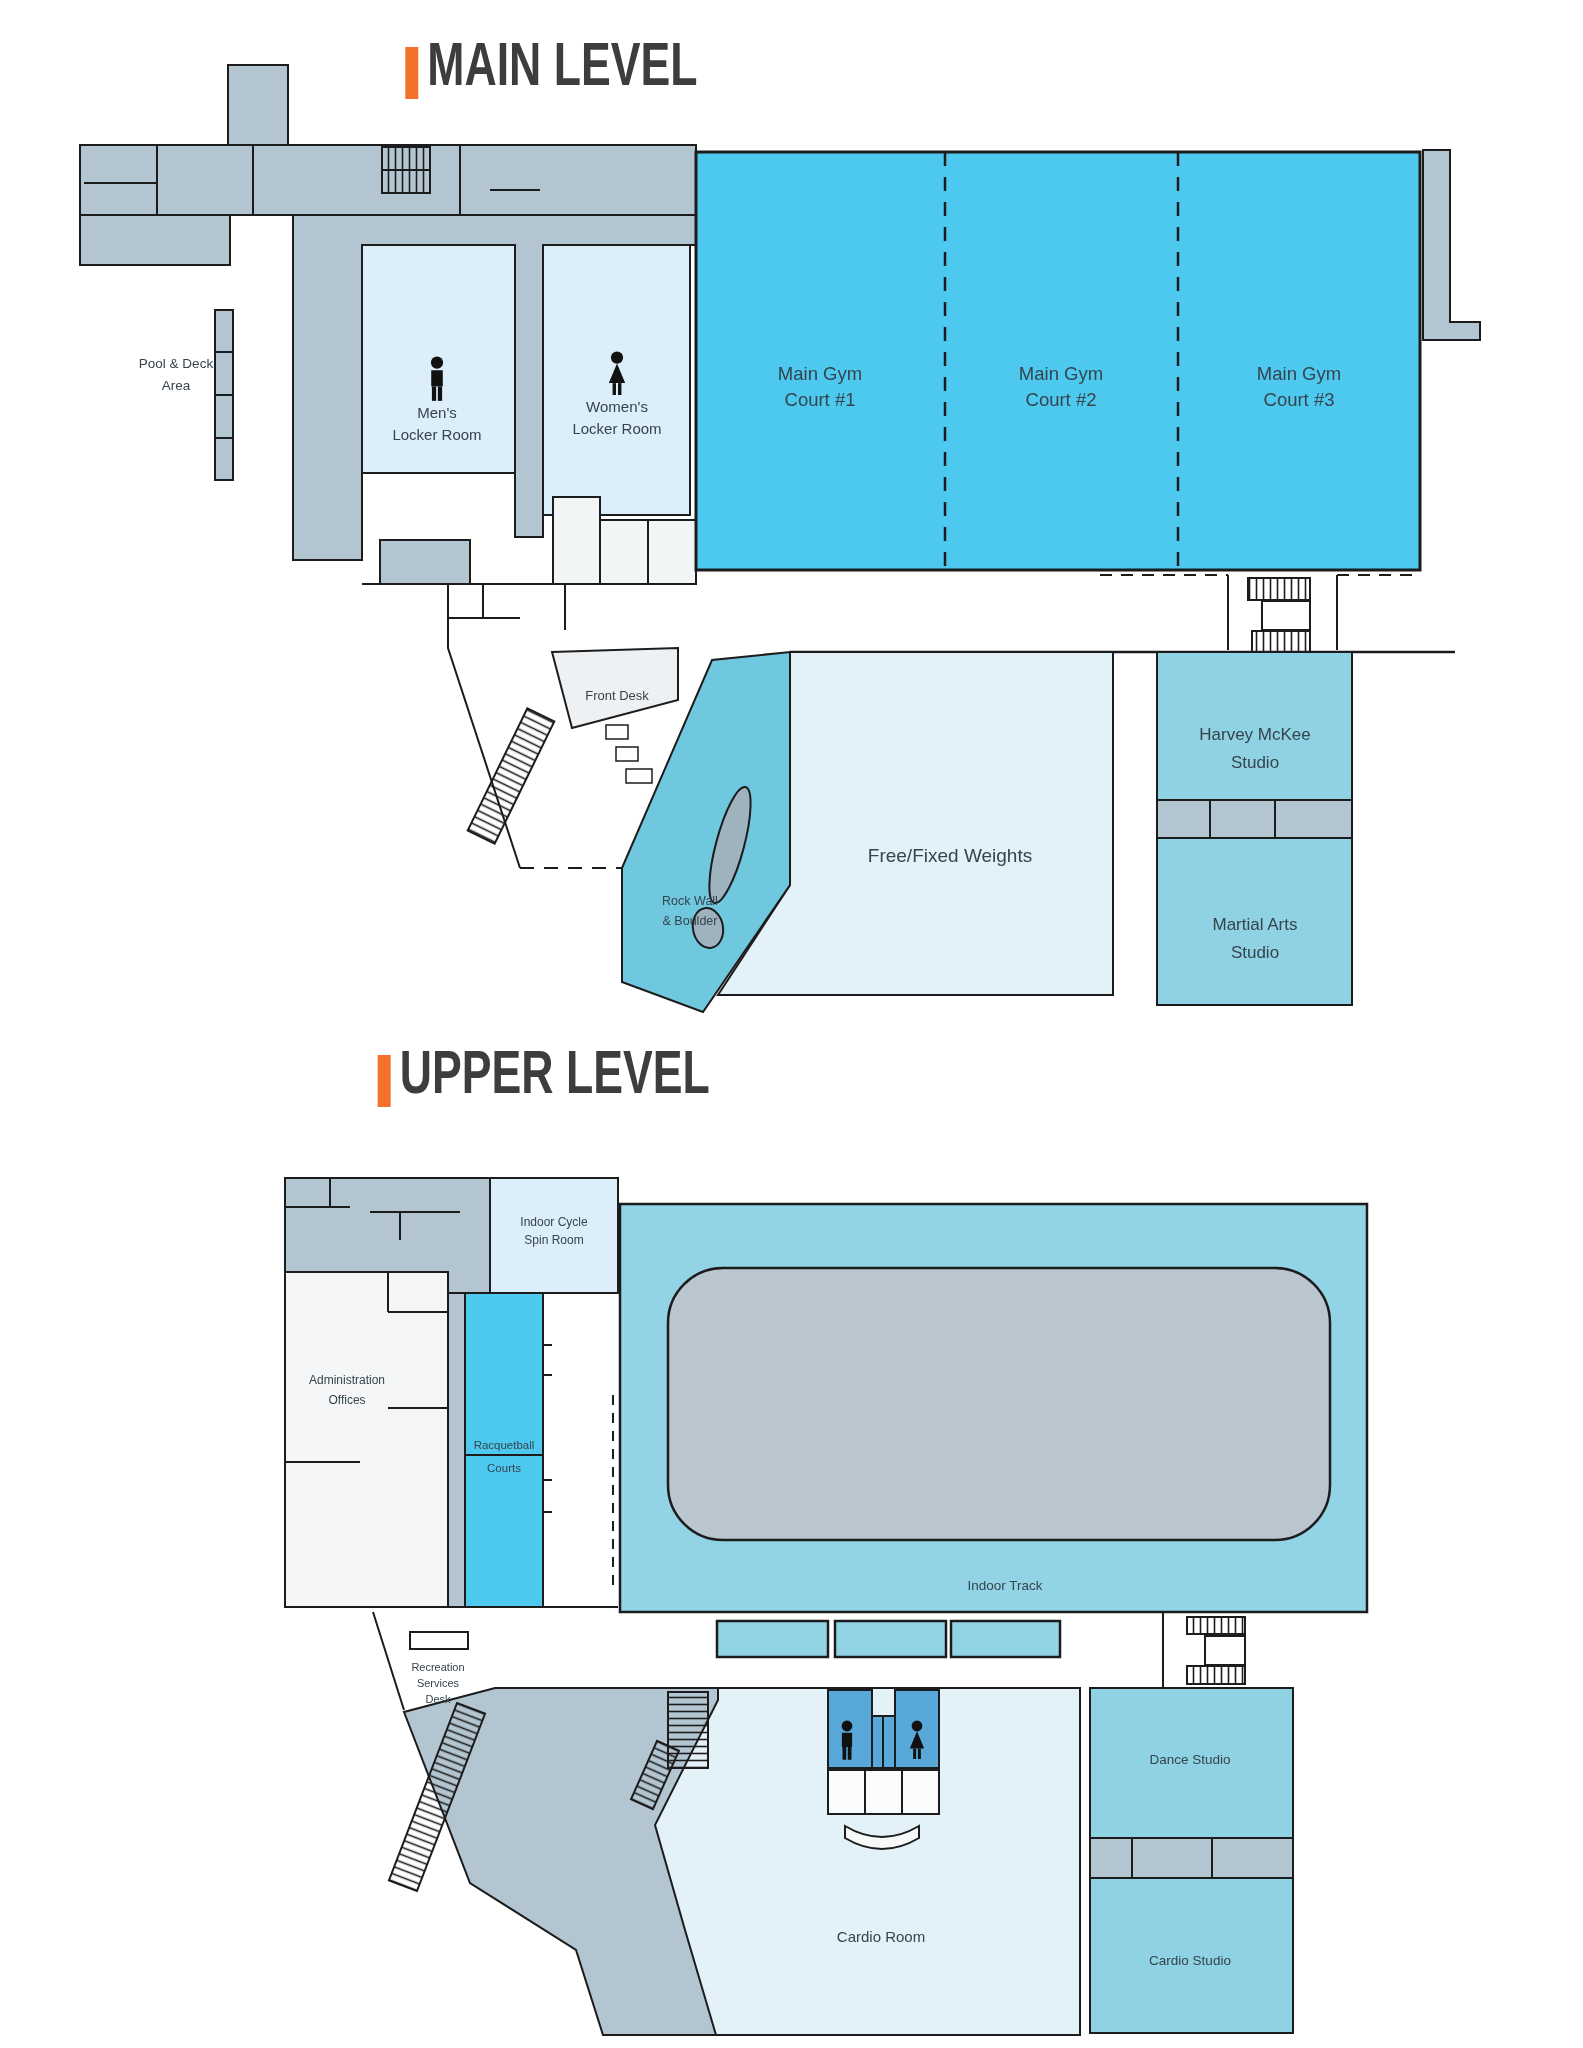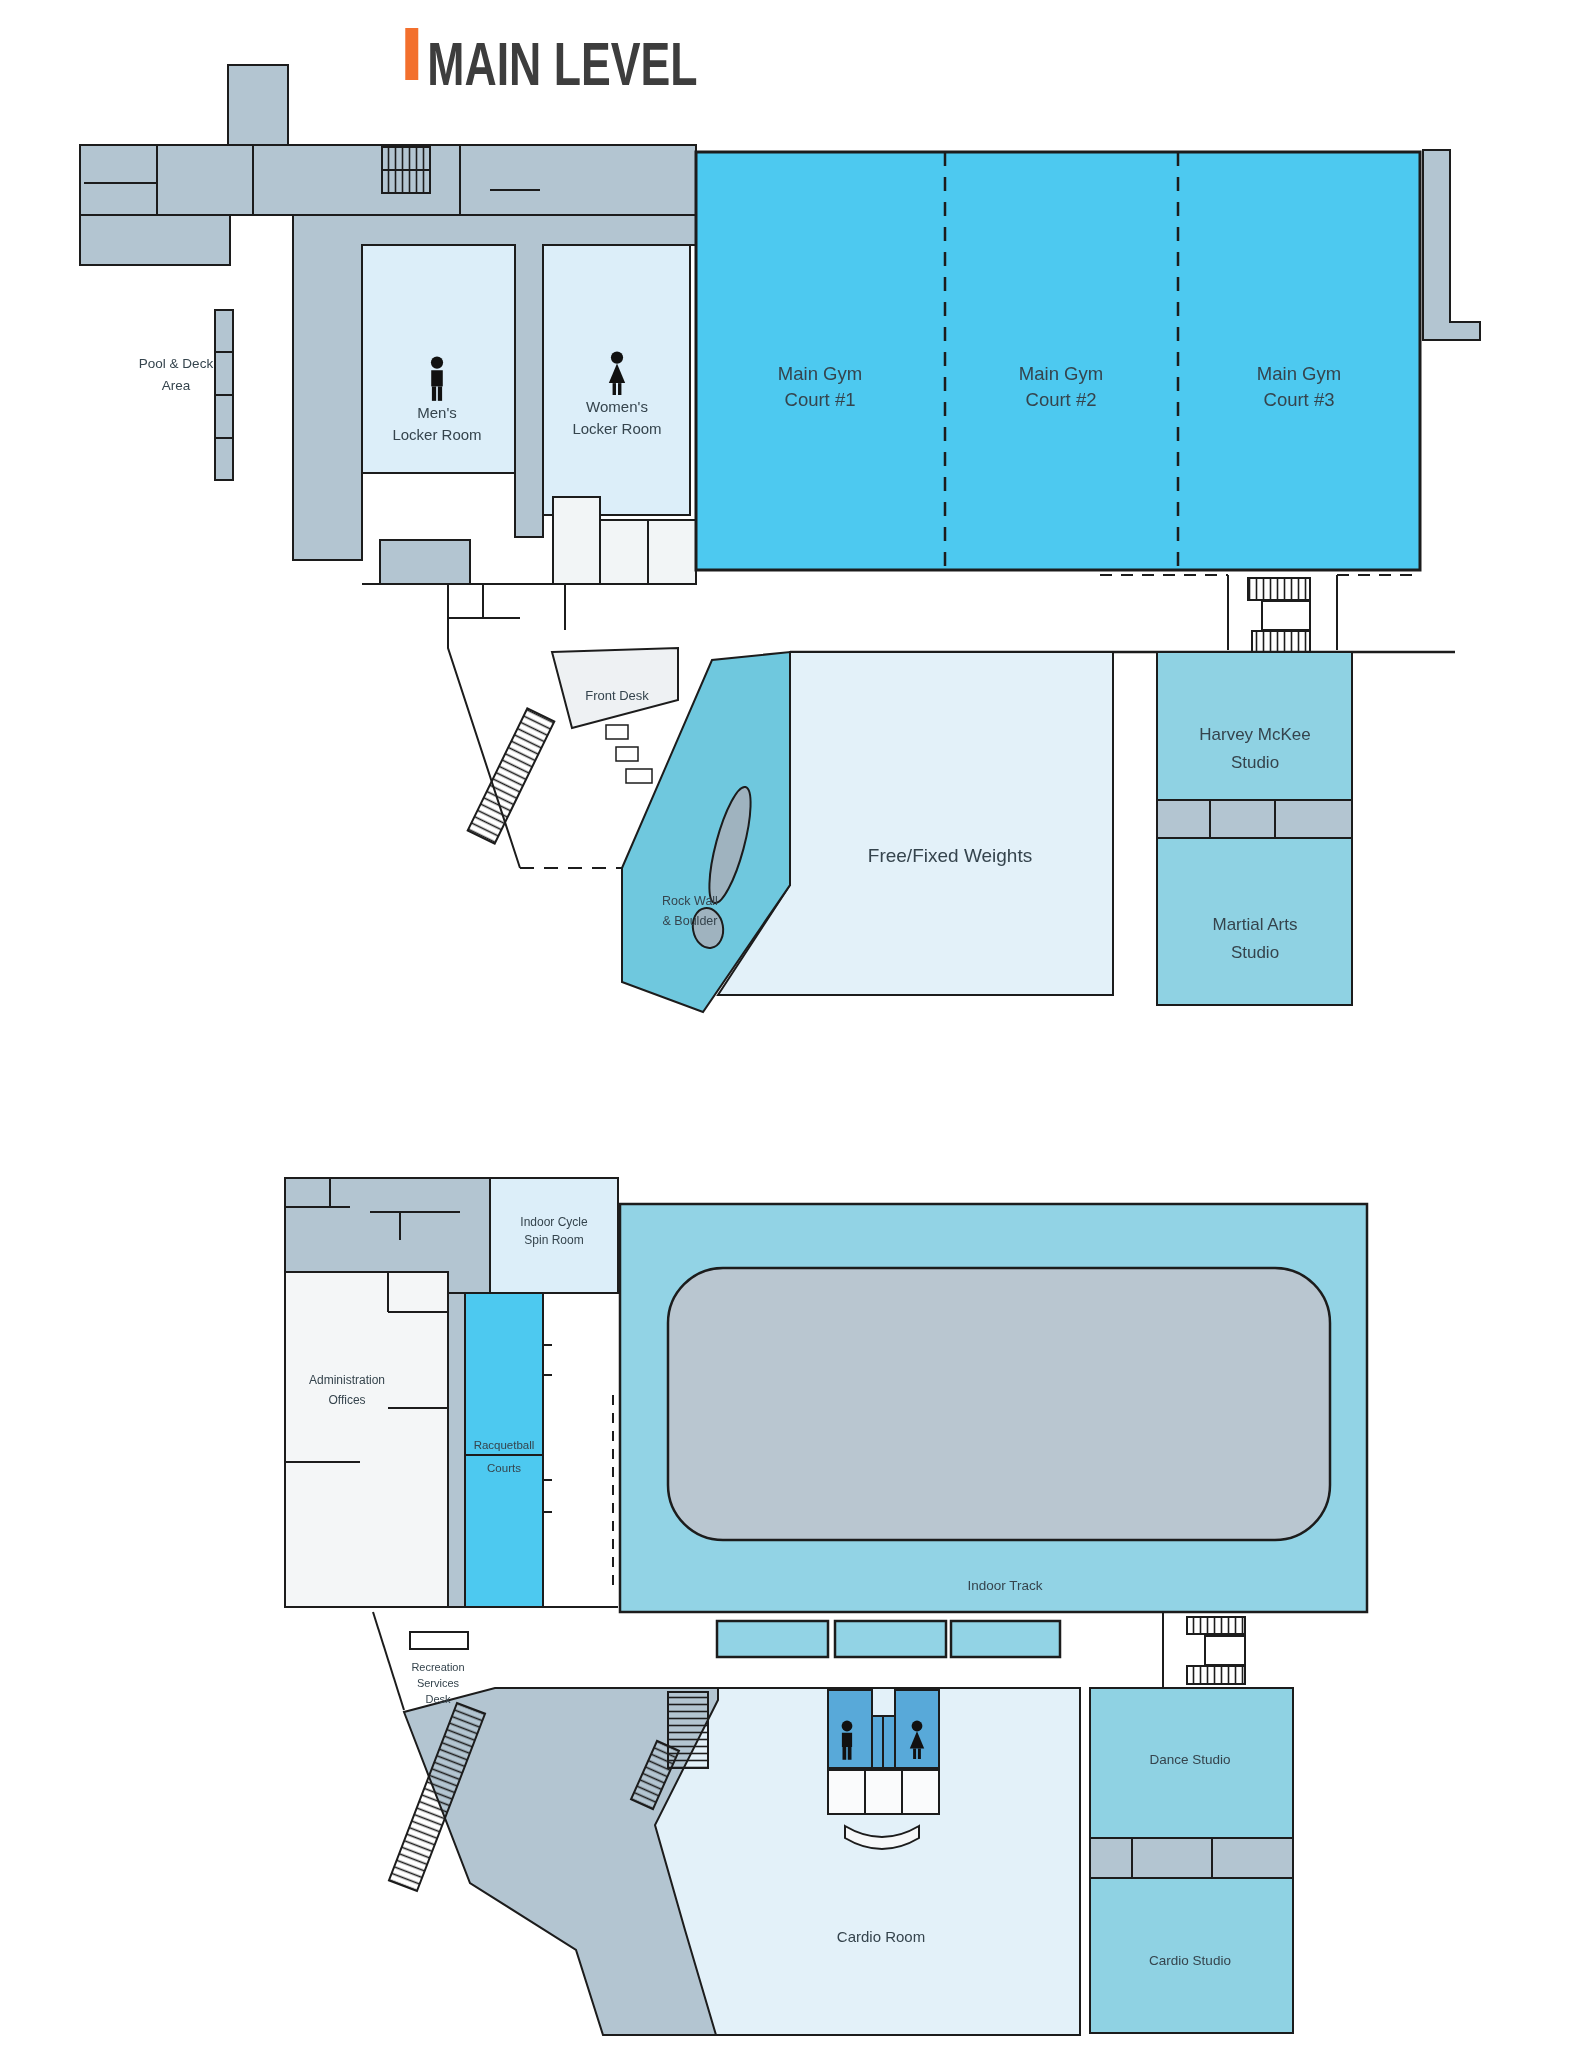--- a/index.html
+++ b/index.html
@@ -1,34 +1,38 @@
 <!DOCTYPE html>
 <html><head>
 <meta charset="utf-8">
 <style>
   html,body{margin:0;padding:0;background:#fff;}
   #stage{position:relative;width:1583px;height:2048px;background:#fff;overflow:hidden;
          font-family:"Liberation Sans",sans-serif;}
-  .level-title{position:absolute;display:flex;align-items:flex-start;transform:translateX(-50%);}
+  .level-title{position:absolute;display:flex;align-items:flex-end;transform:translateX(-50%);}
   .title-bar{display:inline-block;width:13px;height:52px;background:#F3702D;margin-right:9px;}
   .title-text{font-weight:700;font-size:62px;color:#3D3D3D;letter-spacing:0px;
               transform:scaleX(0.72);transform-origin:left center;white-space:nowrap;}
   svg text{font-family:"Liberation Sans",sans-serif;fill:#35444D;}
   .lbl{text-anchor:middle;}
 </style>
 </head>
 <body>
 
 <div id="stage">
 
   <div class="level-title" style="left:604px;top:28px;">
     <span class="title-bar"></span>
     <span class="title-text">MAIN LEVEL</span>
   </div>
 
+  <div class="level-title" style="left:604px;top:1036px;">
+    <span class="title-bar"></span>
+    <span class="title-text">UPPER LEVEL</span>
+  </div>
 
   <svg width="1583" height="2048" viewBox="0 0 1583 2048" style="position:absolute;left:0;top:0;">
     <defs>
       <pattern id="hhatch" width="8" height="7" patternUnits="userSpaceOnUse">
         <path d="M0,3.5 H8" stroke="#1C1C1C" stroke-width="1.6"></path>
       </pattern>
       <pattern id="vhatch" width="7" height="8" patternUnits="userSpaceOnUse">
         <path d="M3.5,0 V8" stroke="#1C1C1C" stroke-width="1.6"></path>
       </pattern>
     </defs>

